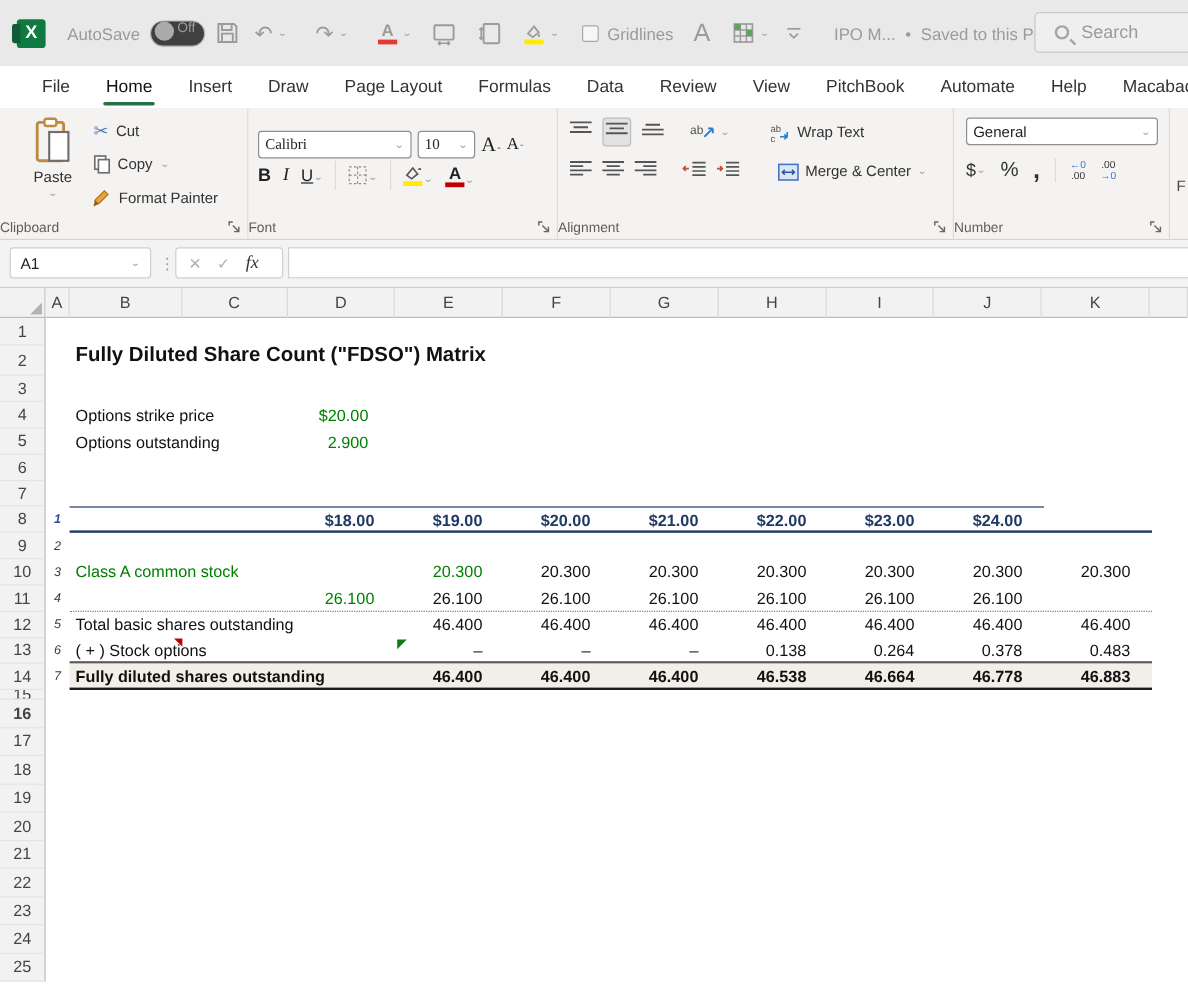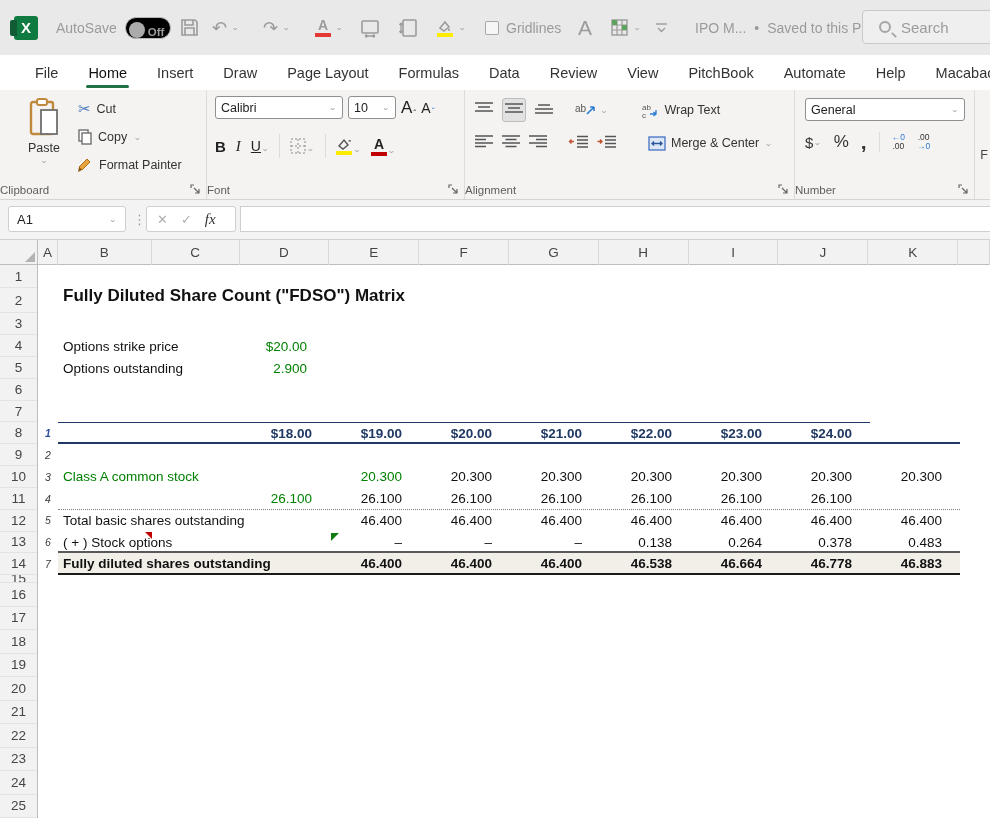--- a/index.html
+++ b/index.html
@@ -12,21 +12,21 @@
               background:#e9e9e9; color:#9b9b9b; }
   .tb-item { position:absolute; top:0; height:55px; display:flex; align-items:center; gap:4px;
              color:#9b9b9b; font-size:14px; }
   .xl-logo { left:14px; }
   .xl-logo .box { width:24px; height:24px; background:#0f7b41; border-radius:3px;
                   color:#fff; font-weight:bold; font-size:15px; display:flex;
                   align-items:center; justify-content:center; position:relative; }
   .xl-logo .box::before{ content:""; position:absolute; left:-4px; top:4px; width:7px; height:16px;
                   background:#115c35; border-radius:2px 0 0 2px; }
   .toggle { width:46px; height:22px; border:1px solid #b5b5b5; border-radius:11px;
-            background:#000000; position:relative; display:flex; align-items:flex-end;font-weight:bold; }
+            background:#404040; position:relative; display:flex; align-items:flex-start; }
   .toggle .knob { width:16px; height:16px; border-radius:50%; background:#ababab; margin-left:3px; }
   .toggle .state { font-size:11.5px; color:#9b9b9b; margin-left:3px; }
   .tb-ico { font-size:18px; color:#9b9b9b; display:flex; align-items:center; }
   .chev { font-size:10px; color:#a5a5a5; transform:scaleY(.8); }
   .a-color { display:flex; flex-direction:column; align-items:center; line-height:1; }
   .a-color .ltr { font-size:14px; font-weight:bold; color:#9b9b9b; }
   .a-color .bar { width:16px; height:4px; margin-top:1px; }
   .bar-red { background:#e53935; }
   .bar-yellow { background:#ffeb00; }
   .cbx { width:14px; height:14px; border:1.5px solid #a8a8a8; border-radius:2px; background:#f6f6f6; }
@@ -65,21 +65,21 @@
   .paste-big { position:absolute; left:18px; top:8px; width:52px; height:78px;
                display:flex; flex-direction:column; align-items:center; border-radius:4px; }
   .paste-big .lbl { font-size:12.5px; color:#333; margin-top:3px; }
   .clip-rows { position:absolute; left:78px; top:8px; display:flex; flex-direction:column; gap:6px; }
   .rbtn { display:flex; align-items:center; gap:6px; font-size:12.5px; color:#333; height:22px; }
   .ico-cut { color:#4a7ebb; font-size:15px; }
 
   .combo { background:#fff; border:1px solid #8f8f8f; border-radius:3px; height:23px;
            display:flex; align-items:center; justify-content:space-between;
            padding:0 5px; font-size:12.5px; color:#222; }
-  .font-row1 { position:absolute; left:8px; top:6px; display:flex; gap:5px; align-items:center; }
+  .font-row1 { position:absolute; left:8px; top:19px; display:flex; gap:5px; align-items:center;font-family:Liberation Serif, serif; }
   .font-row2 { position:absolute; left:8px; top:44px; display:flex; gap:10px; align-items:center; }
   .fbtn { font-size:14px; color:#222; display:flex; align-items:flex-end; }
   .fbtn b { font-size:15px; }
   .fbtn i { font-family:"Liberation Serif", serif; font-size:15px; }
   .fbtn u { font-size:14px; }
   .grow-caret { font-size:9px; color:#444; margin-left:1px; }
   .shrink-caret { font-size:9px; color:#2b7cd3; margin-left:1px; }
   .vline { width:1px; height:24px; background:#dcdcdc; }
 
   .al-row1 { position:absolute; left:10px; top:8px; display:flex; gap:9px; align-items:center; }
@@ -533,21 +533,21 @@
         <div class="rowhead" style="height: 22px;">6</div>
         <div class="rowhead" style="height: 21px;">7</div>
         <div class="rowhead" style="height: 22px;">8</div>
         <div class="rowhead" style="height: 22px;">9</div>
         <div class="rowhead" style="height: 22px;">10</div>
         <div class="rowhead" style="height: 22px;">11</div>
         <div class="rowhead" style="height: 21.5px;">12</div>
         <div class="rowhead" style="height: 21.5px;">13</div>
         <div class="rowhead" style="height: 22px;">14</div>
         <div class="rowhead" style="height: 8px;">15</div>
-        <div class="rowhead" style="height: 23.5px;">16</div>
+        <div class="rowhead" style="height: 23.5px; font-weight: bold;">16</div>
         <div class="rowhead" style="height: 23.5px;">17</div>
         <div class="rowhead" style="height: 23.5px;">18</div>
         <div class="rowhead" style="height: 23.5px;">19</div>
         <div class="rowhead" style="height: 23.5px;">20</div>
         <div class="rowhead" style="height: 23.5px;">21</div>
         <div class="rowhead" style="height: 23.5px;">22</div>
         <div class="rowhead" style="height: 23.5px;">23</div>
         <div class="rowhead" style="height: 23.5px;">24</div>
         <div class="rowhead" style="height: 23.5px;">25</div>
       </div>

